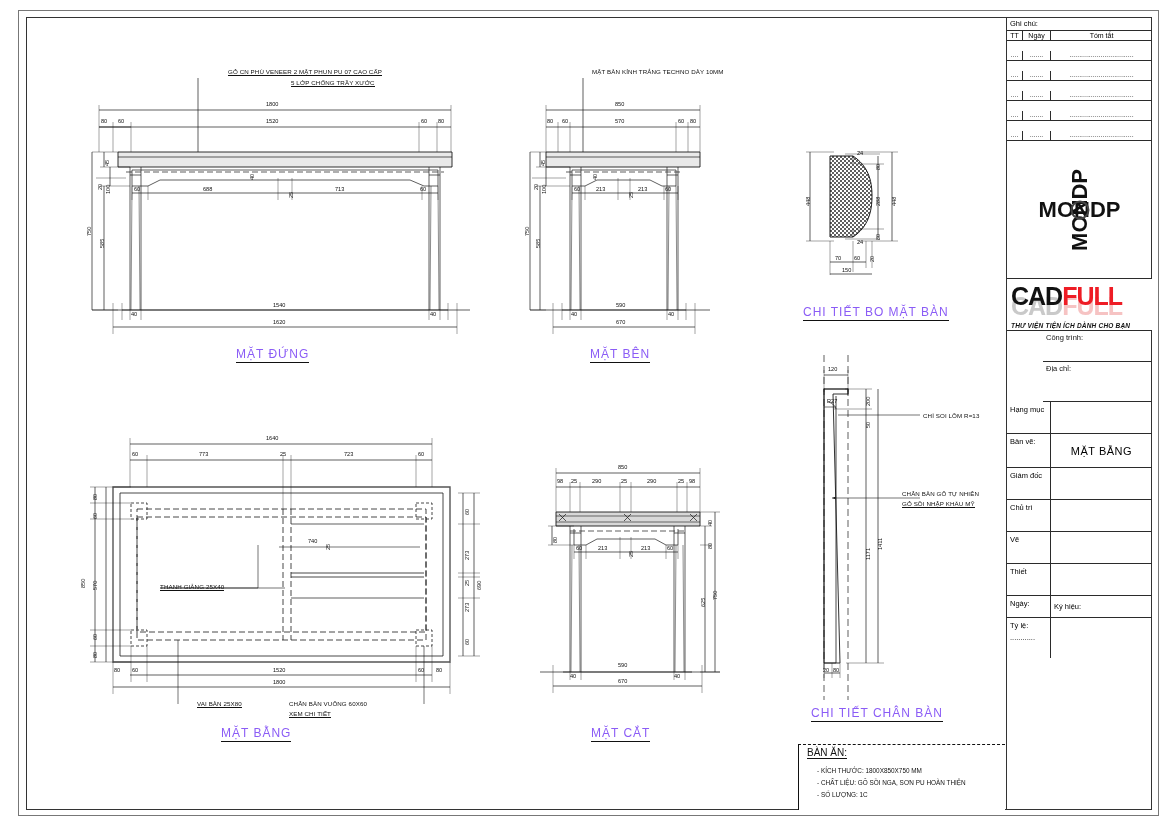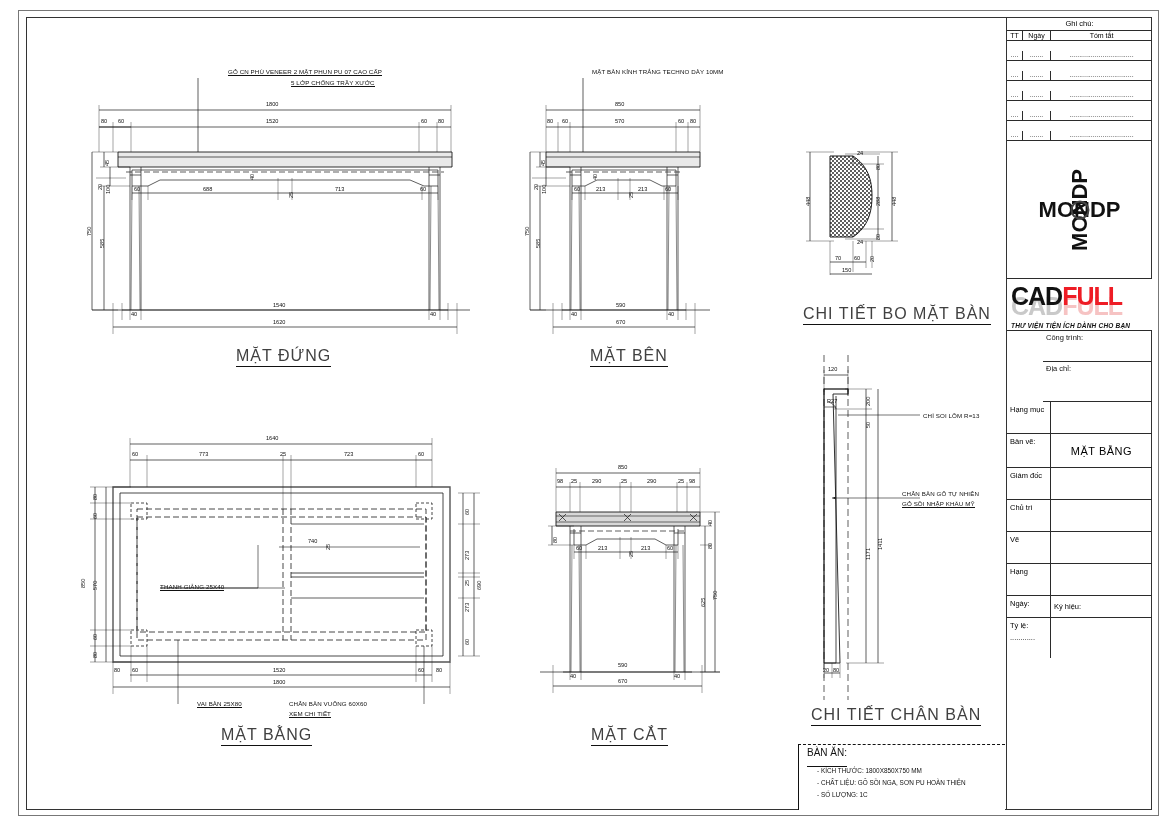--- a/index.html
+++ b/index.html
@@ -36,21 +36,21 @@
     border-bottom: 1px solid #2b2b2b;
     font-size: 7.5px;
     color: #111;
     padding: 2px 3px;
     margin-left: 36px;
   }
   .tb-label { font-size: 7.5px; color: #111; }
   
   .notes-head {
     border-bottom: 1px solid #2b2b2b;
-    padding: 2px 3px; font-size: 7.5px; text-align: center;
+    padding: 2px 3px; font-size: 7.5px;
   }
   .notes-cols {
     display: flex; border-bottom: 1px solid #2b2b2b;
     font-size: 7px;
   }
   .notes-cols > div { padding: 1px 2px; text-align: center; }
   .nc1 { width: 16px; border-right: 1px solid #2b2b2b; }
   .nc2 { width: 28px; border-right: 1px solid #2b2b2b; }
   .nc3 { flex: 1; }
   .notes-row {
@@ -113,21 +113,21 @@
   .tb-2col .r { flex: 1; padding: 3px; font-size: 7.5px; display:flex; align-items:center; justify-content:center; }
   .tb-ban-ve .r { font-size: 11px; letter-spacing: 0.5px; }
   .cadfull-bottom {
     color: #ee1c25; font-size: 19px; font-weight: bold;
     letter-spacing: -0.6px;
   }
   
   svg.dwg { position: absolute; left: 0; top: 0; width: 1173px; height: 828px; pointer-events: none; }
   .viewtitle {
     position: absolute;
-    font-size: 16px; letter-spacing: 1px; color: #404040;
+    font-size: 12px; letter-spacing: 1px; color: #8b5cf6;
     border-bottom: 1.1px solid #111; padding-bottom: 1px;
     white-space: nowrap;
   }
   .anno {
     position: absolute; font-size: 6.2px; color: #111; white-space: nowrap;
     letter-spacing: 0.1px;
   }
   .anno-u { border-bottom: 0.8px solid #111; }
   .dim {
     position: absolute; font-size: 5.6px; color: #111; white-space: nowrap;
@@ -140,21 +140,21 @@
   
   .specbox {
     position: absolute; left: 798px; top: 744px; width: 207px; height: 66px;
     border-left: 1.4px solid #111;
     border-top: 1.4px dashed #111;
     background: #fff;
   }
   .spec-title {
     position: absolute; left: 8px; top: 2px;
     font-size: 10px; color: #111; border-bottom: 1px solid #111;
-    padding-bottom: 8px;
+    padding-bottom: 0px;
   }
   .spec-line {
     position: absolute; left: 18px; font-size: 6.4px; color: #111; white-space: nowrap;
   }
 </style>
 </head>
 <body>
 
 <div id="sheet">
 
@@ -598,21 +598,21 @@
     </div>
     <div class="tb-2col" style="height:32px;">
       <div class="l">Chủ trì</div>
       <div class="r"></div>
     </div>
     <div class="tb-2col" style="height:32px;">
       <div class="l">Vẽ</div>
       <div class="r"></div>
     </div>
     <div class="tb-2col" style="height:32px;">
-      <div class="l">Hạng</div>
+      <div class="l">Thiết</div>
       <div class="r"></div>
     </div>
     <div class="tb-2col" style="height:22px;">
       <div class="l">Ngày:</div>
       <div class="r" style="justify-content:flex-start;">Ký hiệu:</div>
     </div>
     <div class="tb-2col" style="height:40px; border-bottom:none;">
       <div class="l">
         <div>Tỷ lệ:</div>
         <div style="margin-top:3px;">............</div>

